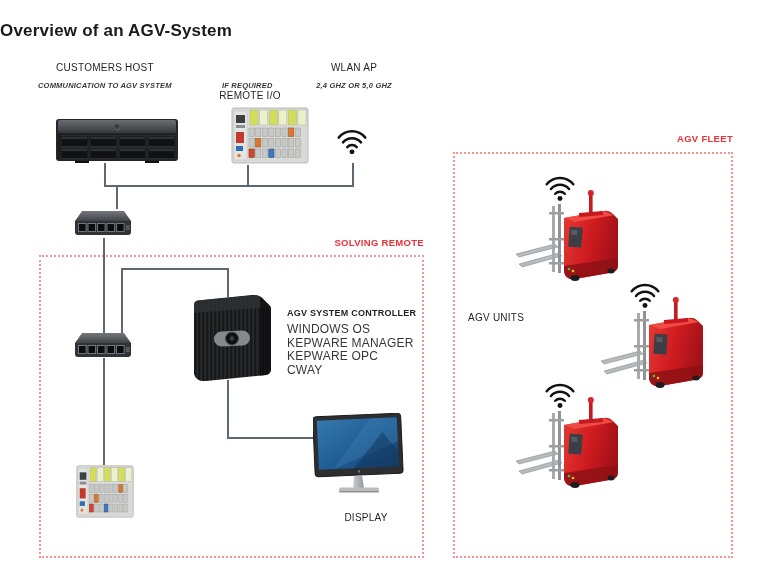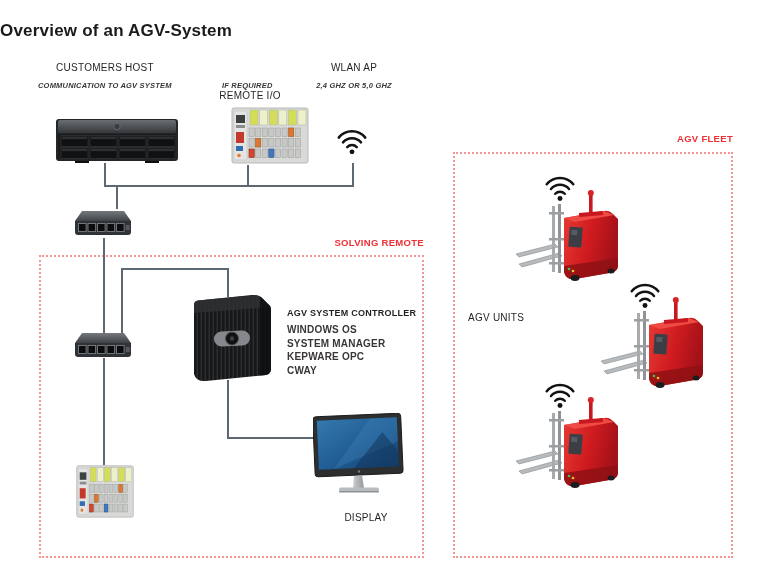--- a/index.html
+++ b/index.html
@@ -8,21 +8,21 @@
   .title{position:absolute;left:0;right:0;top:21px;text-align:left;
          font-size:17px;font-weight:700;color:#1a1a1a;letter-spacing:.2px;}
   .lbl{position:absolute;font-size:10px;font-weight:400;color:#231f20;letter-spacing:.25px;white-space:nowrap;}
   .sub{position:absolute;font-size:7.5px;font-weight:700;color:#3a3637;letter-spacing:.2px;white-space:nowrap;line-height:13px;font-style:italic;}
   .center{text-align:center;}
   .red-lbl{position:absolute;font-size:9.5px;font-weight:700;color:#ee2f35;letter-spacing:.3px;white-space:nowrap;}
   .dash-box{position:absolute;border:2px dotted #f59494;}
   .vline,.hline{position:absolute;background:#5d6872;}
   .vline{width:2px;} .hline{height:2px;}
   .dev{position:absolute;}
-  .itemlist div{line-height:13.5px;font-size:10px;font-weight:700;color:#3a3637;letter-spacing:.2px;}
+  .itemlist div{line-height:13.5px;font-size:12px;font-weight:400;color:#3a3637;letter-spacing:.2px;}
   .blocklbl{font-size:9px;font-weight:700;color:#231f20;letter-spacing:.25px;margin-bottom:5px;}
   svg{display:block;}
   #sprite{position:absolute;width:0;height:0;overflow:hidden;}
 </style>
 </head>
 <body>
 
 <svg id="sprite" aria-hidden="true">
   <defs>
     <linearGradient id="gSrvTop" x1="0" y1="0" x2="0" y2="1">
@@ -265,21 +265,21 @@
 
   <div class="dev" style="left:186px;top:293px;">
     <svg width="92" height="89" viewBox="0 0 92 89">
         <use href="#tower"></use>
       </svg>
   </div>
   <div style="position:absolute;left:287px;top:308px;">
     <div class="blocklbl">AGV SYSTEM CONTROLLER</div>
     <div class="itemlist">
       <div>WINDOWS OS</div>
-      <div>SYSTEM MANAGER</div>
+      <div>KEPWARE MANAGER</div>
       <div>KEPWARE OPC</div>
       <div>CWAY</div>
     </div>
   </div>
 
   <div class="dev" style="left:76px;top:463px;">
     <svg width="58" height="56" viewBox="0 0 78 60" preserveAspectRatio="none">
         <use href="#iomod"></use>
       </svg>
   </div>

